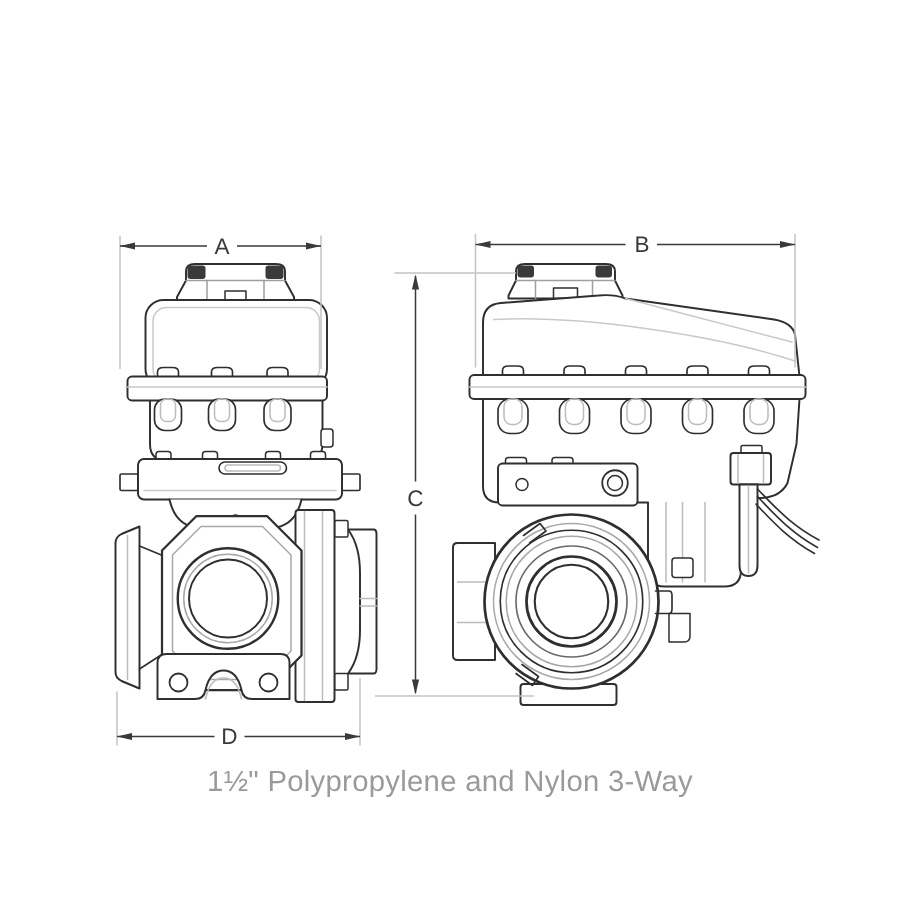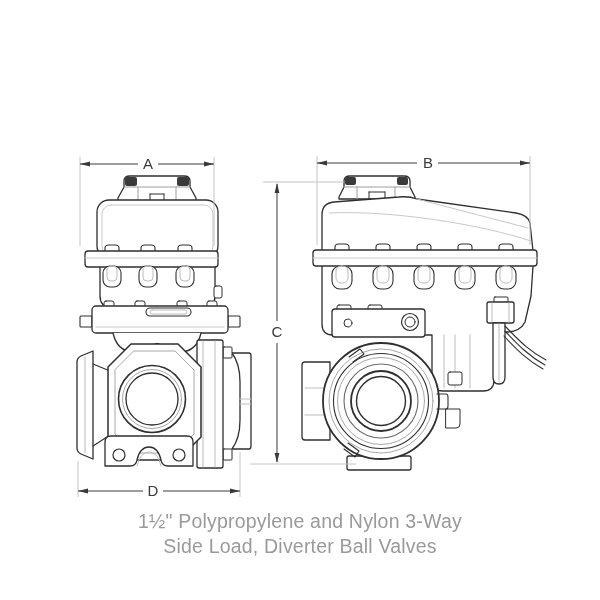--- a/index.html
+++ b/index.html
@@ -221,16 +221,15 @@
   <g stroke="#3a3a3a" stroke-width="1">
     <path d="M78,491 L143,491 M163,491 L240,491"></path>
     <polygon points="78,491 88,488.6 88,493.4" fill="#3a3a3a" stroke="none"></polygon>
     <polygon points="240,491 230,488.6 230,493.4" fill="#3a3a3a" stroke="none"></polygon>
     <text x="153" y="496" text-anchor="middle" stroke="none">D</text>
   </g>
 </svg>
 
 <div class="caption">
   <div>1½" Polypropylene and Nylon 3-Way</div>
-  <div>Side Load, Diverter Ball Valves</div>
 </div>
 
 </div>
 
 </body></html>

